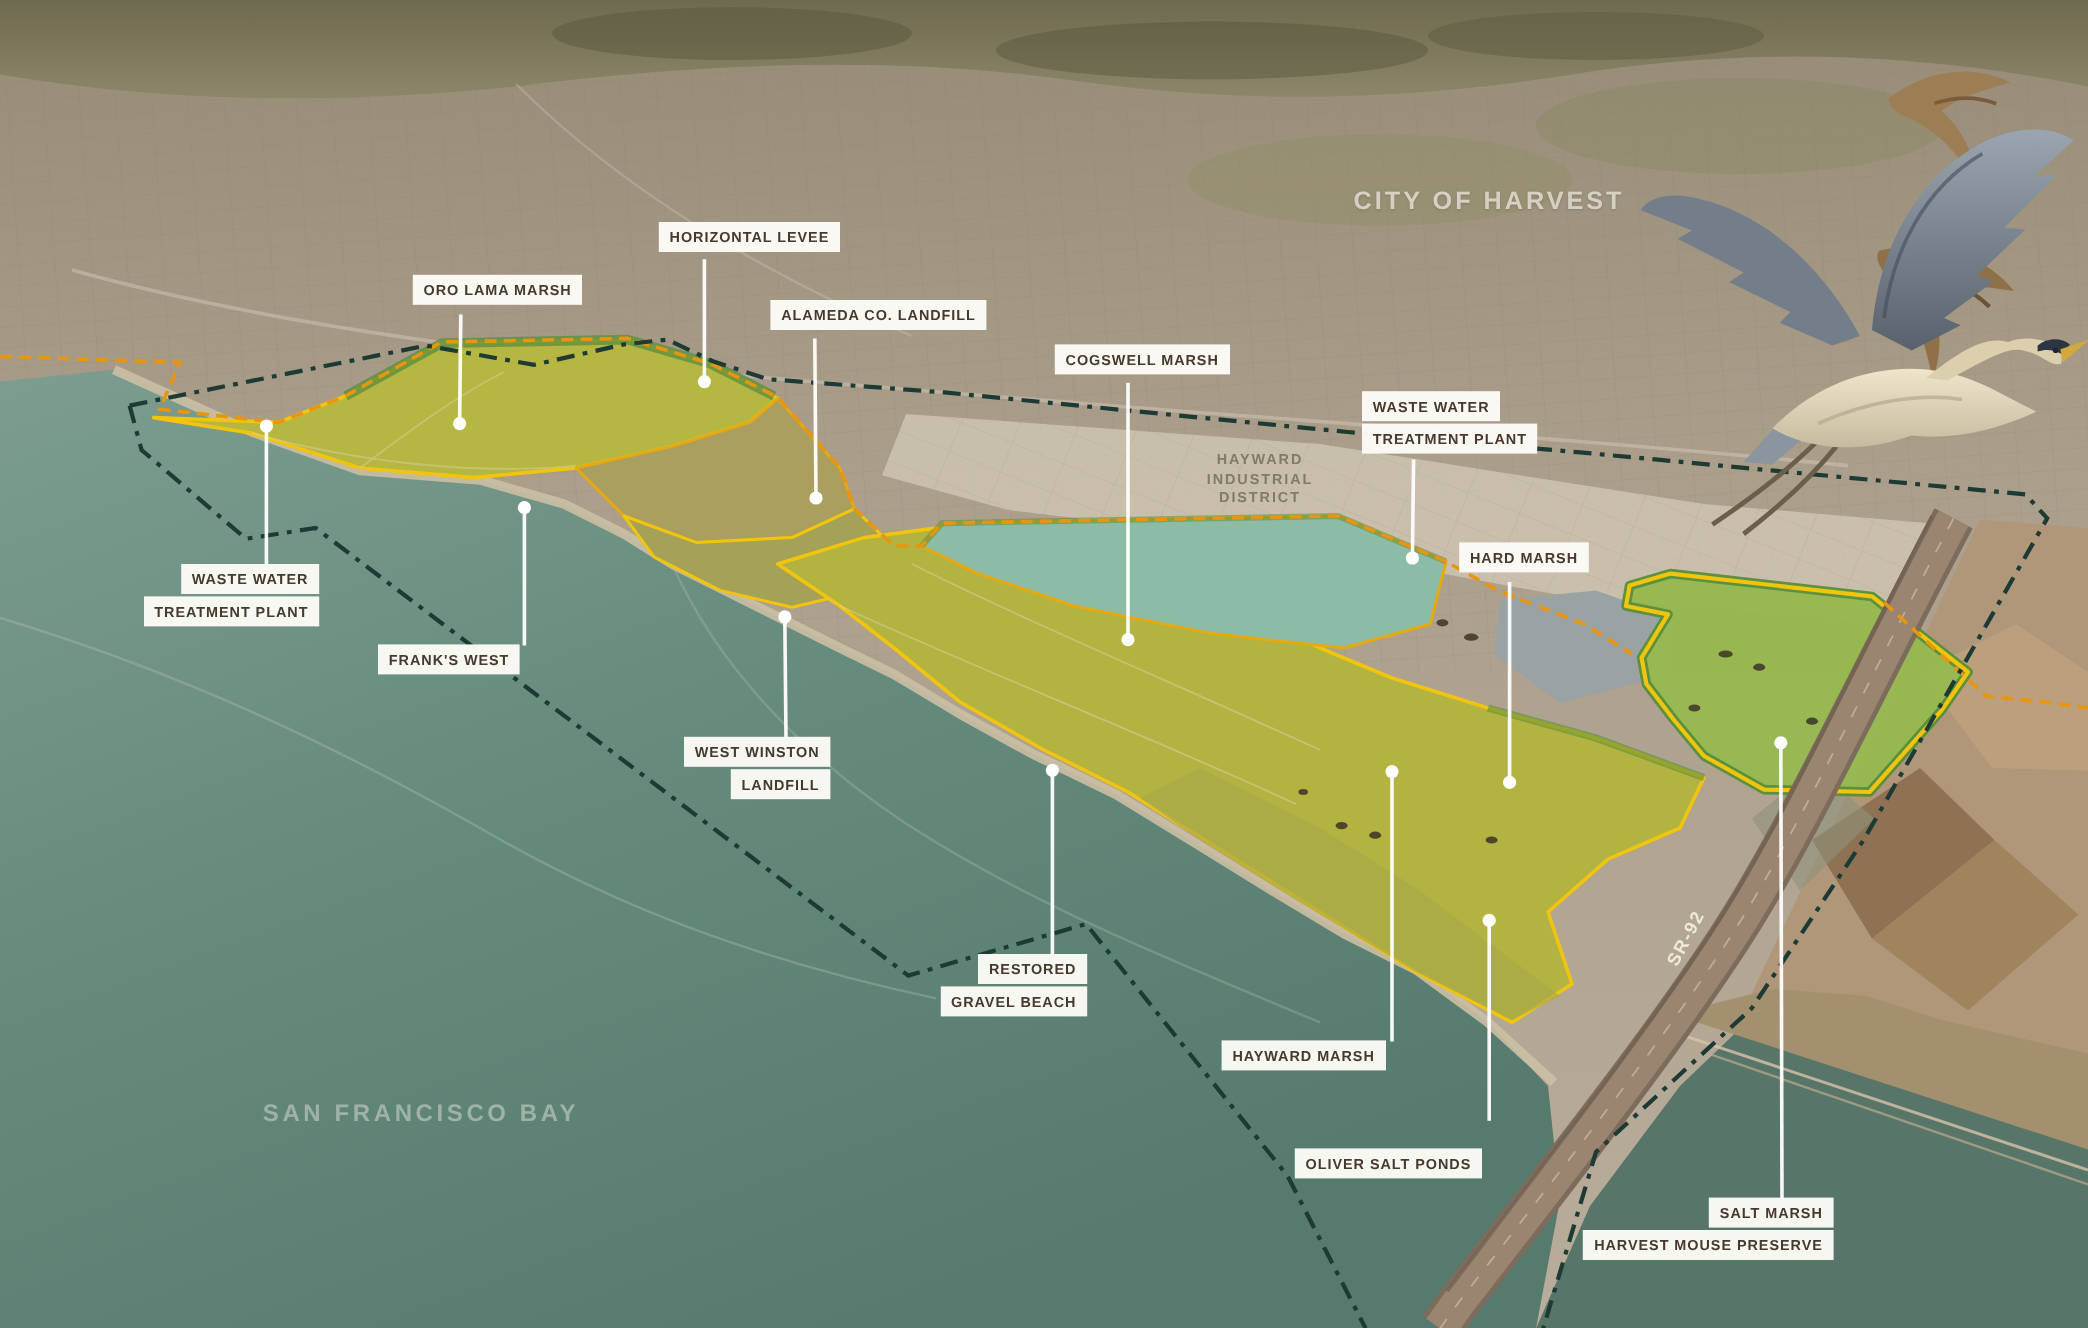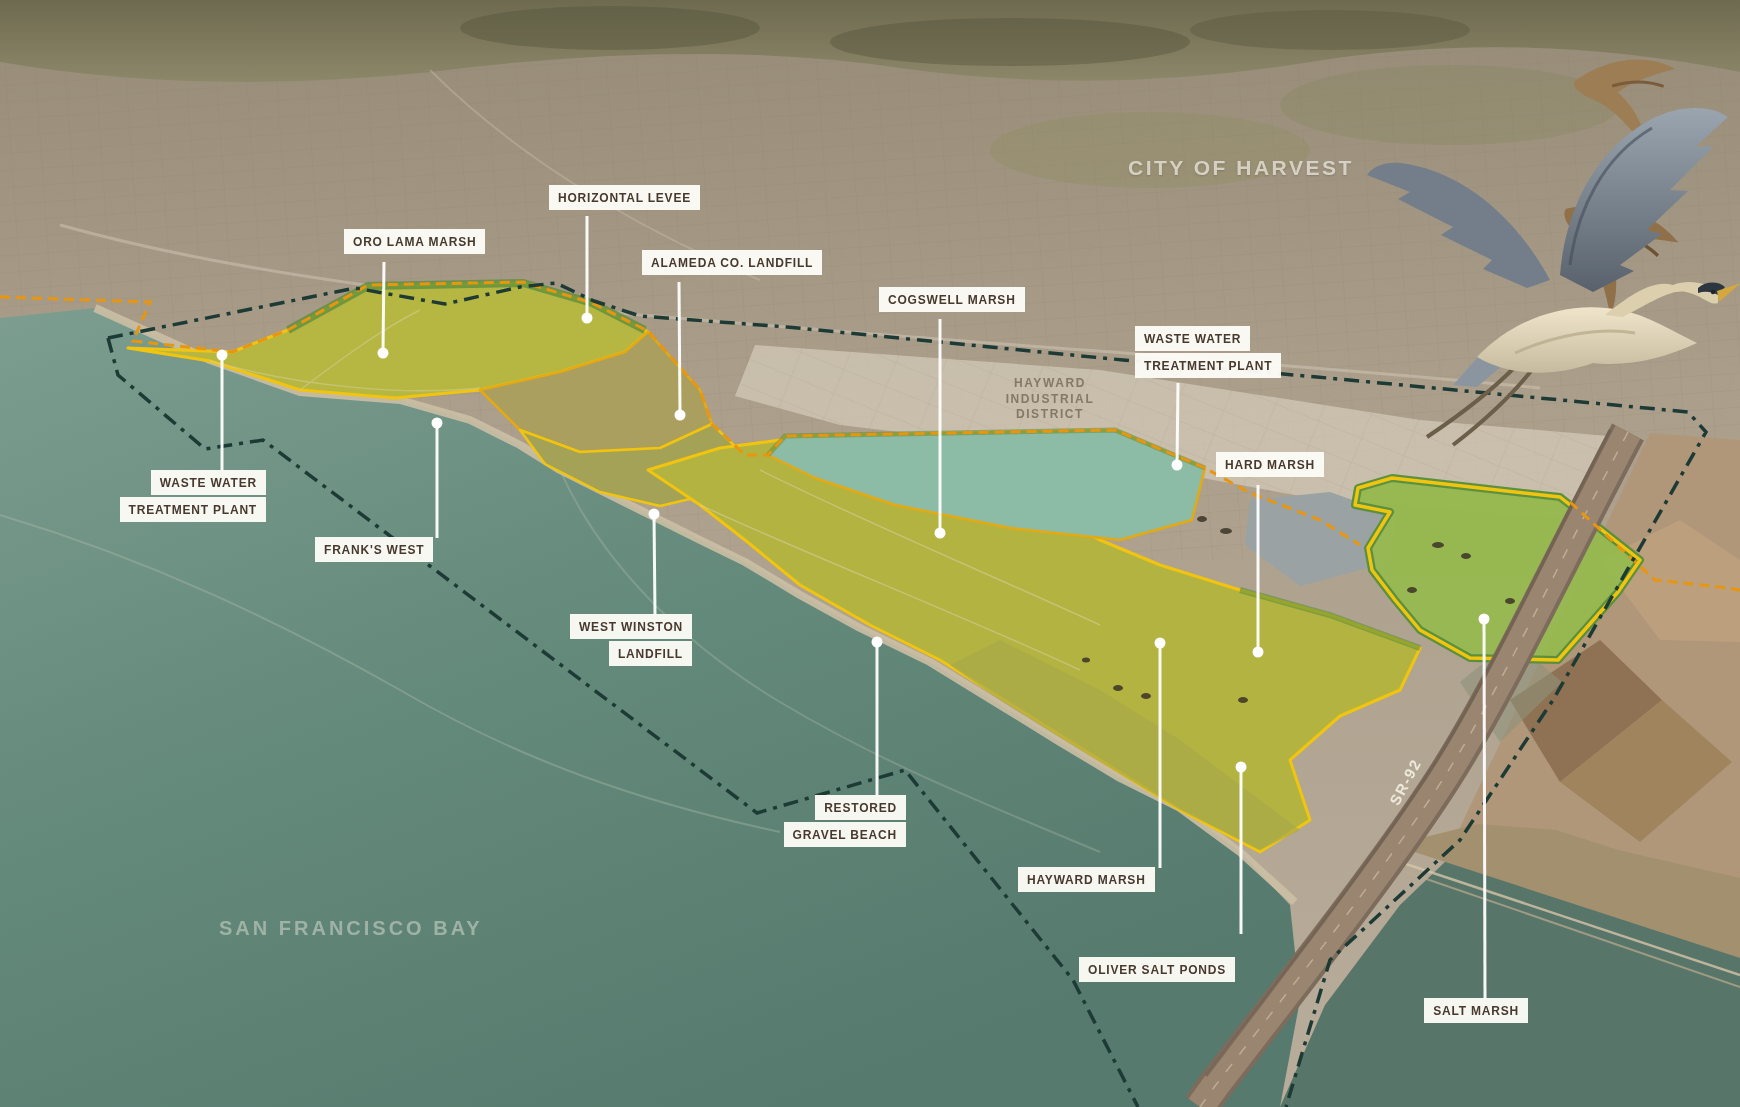--- a/index.html
+++ b/index.html
@@ -277,20 +277,21 @@
   <span class="chip">GRAVEL BEACH</span>
 </div>
 <div class="map-label lbl-hayward-marsh">
   <span class="chip">HAYWARD MARSH</span>
 </div>
 <div class="map-label lbl-oliver">
   <span class="chip">OLIVER SALT PONDS</span>
 </div>
 <div class="map-label lbl-preserve align-end">
   <span class="chip">SALT MARSH</span>
+  <span class="chip">HARVEST MOUSE PRESERVE</span>
 </div>
 
 <div class="watermark wm-city">CITY OF HARVEST</div>
 <div class="watermark wm-district">
   <span>HAYWARD</span><br>
   <span>INDUSTRIAL</span><br>
   <span>DISTRICT</span>
 </div>
 <div class="watermark wm-bay">SAN FRANCISCO BAY</div>
 <div class="watermark wm-sr92">SR-92</div>

